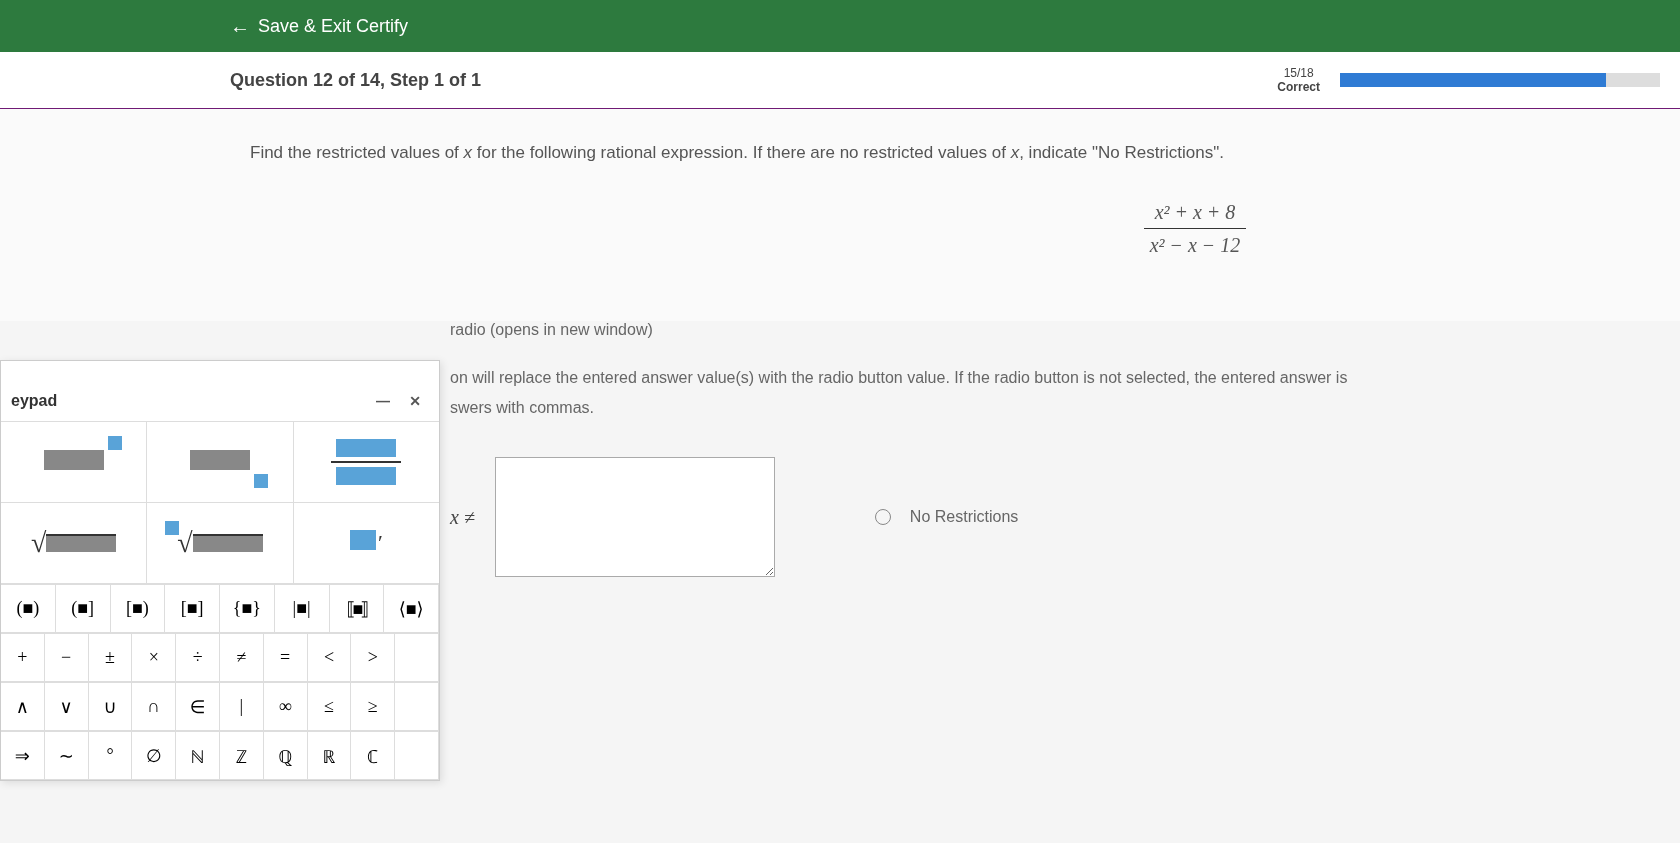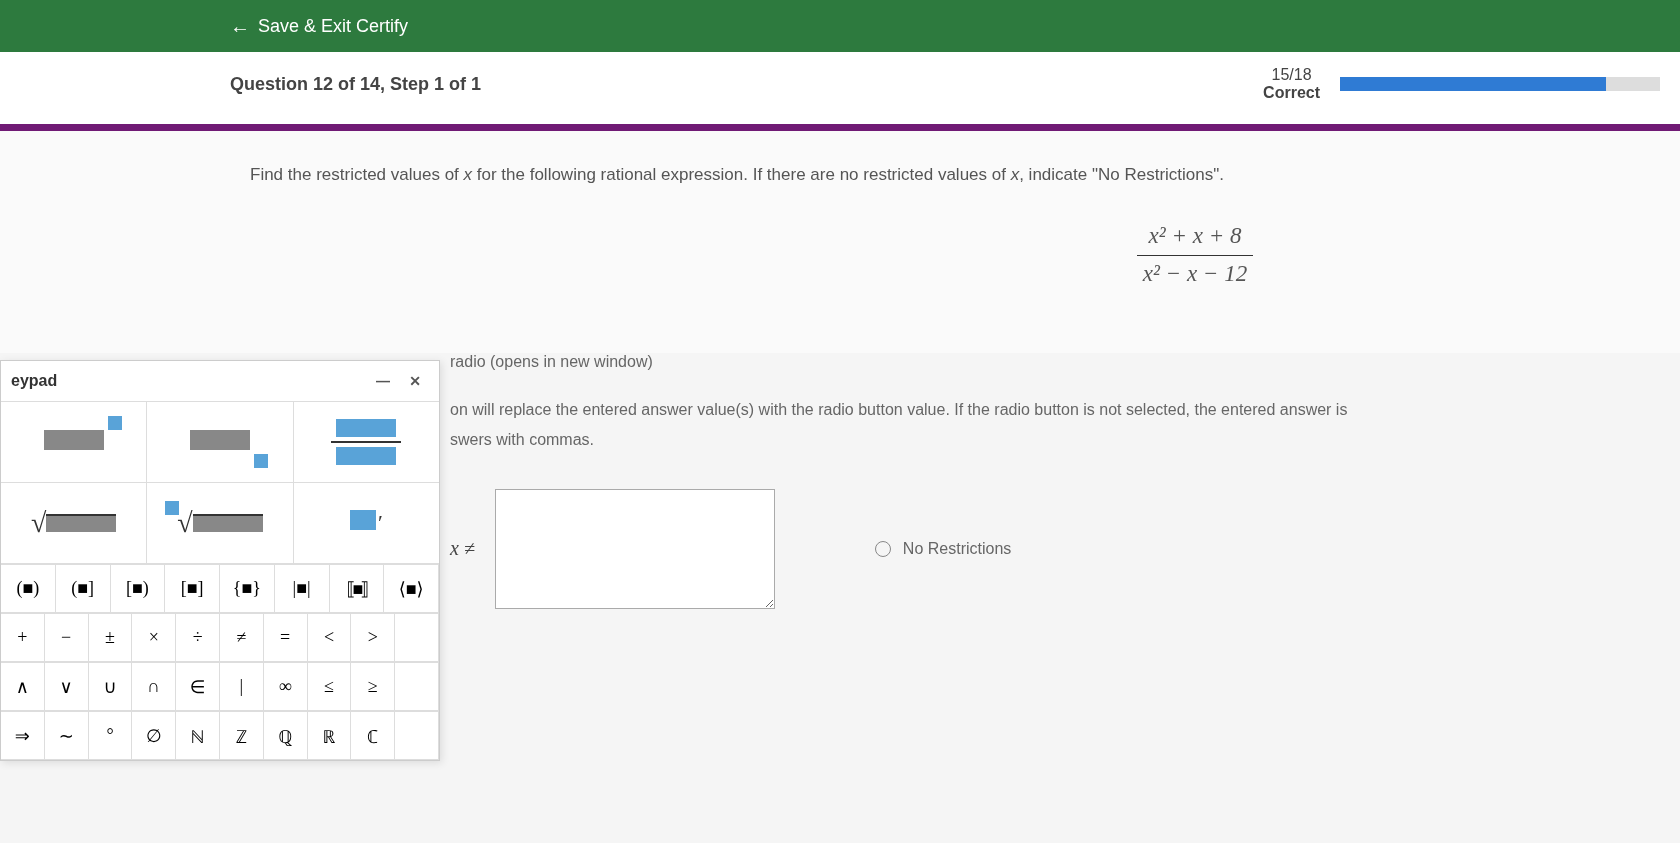--- a/index.html
+++ b/index.html
@@ -12,46 +12,46 @@
   padding: 0 20px 0 230px;
   height: 52px;
   font-size: 18px;
 }
 .back-arrow { margin-right: 8px; font-size: 20px; }
 .save-exit { font-weight: 400; margin-right: 16px; }
 .lesson-title { font-weight: 300; }
 .question-bar {
   display: flex;
   align-items: center;
-  padding: 14px 20px 22px 230px;
+  padding: 14px 20px 14px 230px;
   background: #fff;
-  border-bottom: 7px solid #701a75;
+  border-bottom: 1px solid #701a75;
   font-size: 18px;
 }
 .question-label { font-weight: 600; color: #444; flex: 1; }
 .score-block { text-align: center; margin-right: 20px; }
-.score { font-size: 16px; color: #444; }
-.correct-label { font-size: 16px; font-weight: 600; color: #444; }
+.score { font-size: 12px; color: #444; }
+.correct-label { font-size: 12px; font-weight: 600; color: #444; }
 .progress-bar {
   width: 320px; height: 14px; background: #ddd; position: relative;
 }
 .progress-fill { height: 100%; background: #2f7bd4; width: 83%; }
 .content {
   padding: 30px 40px 30px 250px;
   background: #fafafa;
   font-size: 17px;
   color: #555;
   line-height: 1.6;
 }
 .content em { font-style: italic; }
 .expression {
   text-align: center;
   margin: 30px 0 30px 500px;
   font-family: "Times New Roman", serif;
-  font-size: 23px;
+  font-size: 20px;
   font-style: italic;
 }
 .frac { display: inline-block; text-align: center; }
 .frac .num { border-bottom: 1px solid #333; padding: 0 6px; }
 .frac .den { padding: 0 6px; }
 
 .keypad-panel {
   position: absolute;
   left: 0;
   top: 360px;
@@ -61,20 +61,21 @@
   box-shadow: 2px 2px 8px rgba(0,0,0,0.1);
 }
 .keypad-header {
   display: flex;
   align-items: center;
   justify-content: flex-end;
   padding: 8px 10px;
   border-bottom: 1px solid #ddd;
   font-size: 16px;
   font-weight: 600;
+  margin-top: 20px;
 }
 .keypad-header .title { flex:1; }
 .keypad-header .ctrl {
   width: 28px; height: 24px; display:flex; align-items:center; justify-content:center;
   cursor: pointer; color:#555; font-size:14px; margin-left:4px;
 }
 .template-row {
   display: flex;
   border-bottom: 1px solid #ddd;
 }
@@ -138,21 +139,21 @@
   gap: 20px;
 }
 .xneq { font-style: italic; font-family: "Times New Roman", serif; font-size: 20px; color:#444; }
 .answer-input {
   width: 280px;
   height: 120px;
   border: 1px solid #aaa;
   padding: 8px;
   font-size: 18px;
 }
-.no-restrict { display:flex; align-items:center; gap:12px; margin-left:80px; }
+.no-restrict { display:flex; align-items:center; gap:19px; margin-left:80px; }
 .radio-circ {
   width:16px; height:16px; border:1.5px solid #888; border-radius:50%;
 }
 </style>
 </head>
 <body>
 
 <div class="header-bar">
   <span class="back-arrow">←</span>
   <span class="save-exit">Save &amp; Exit Certify</span>

